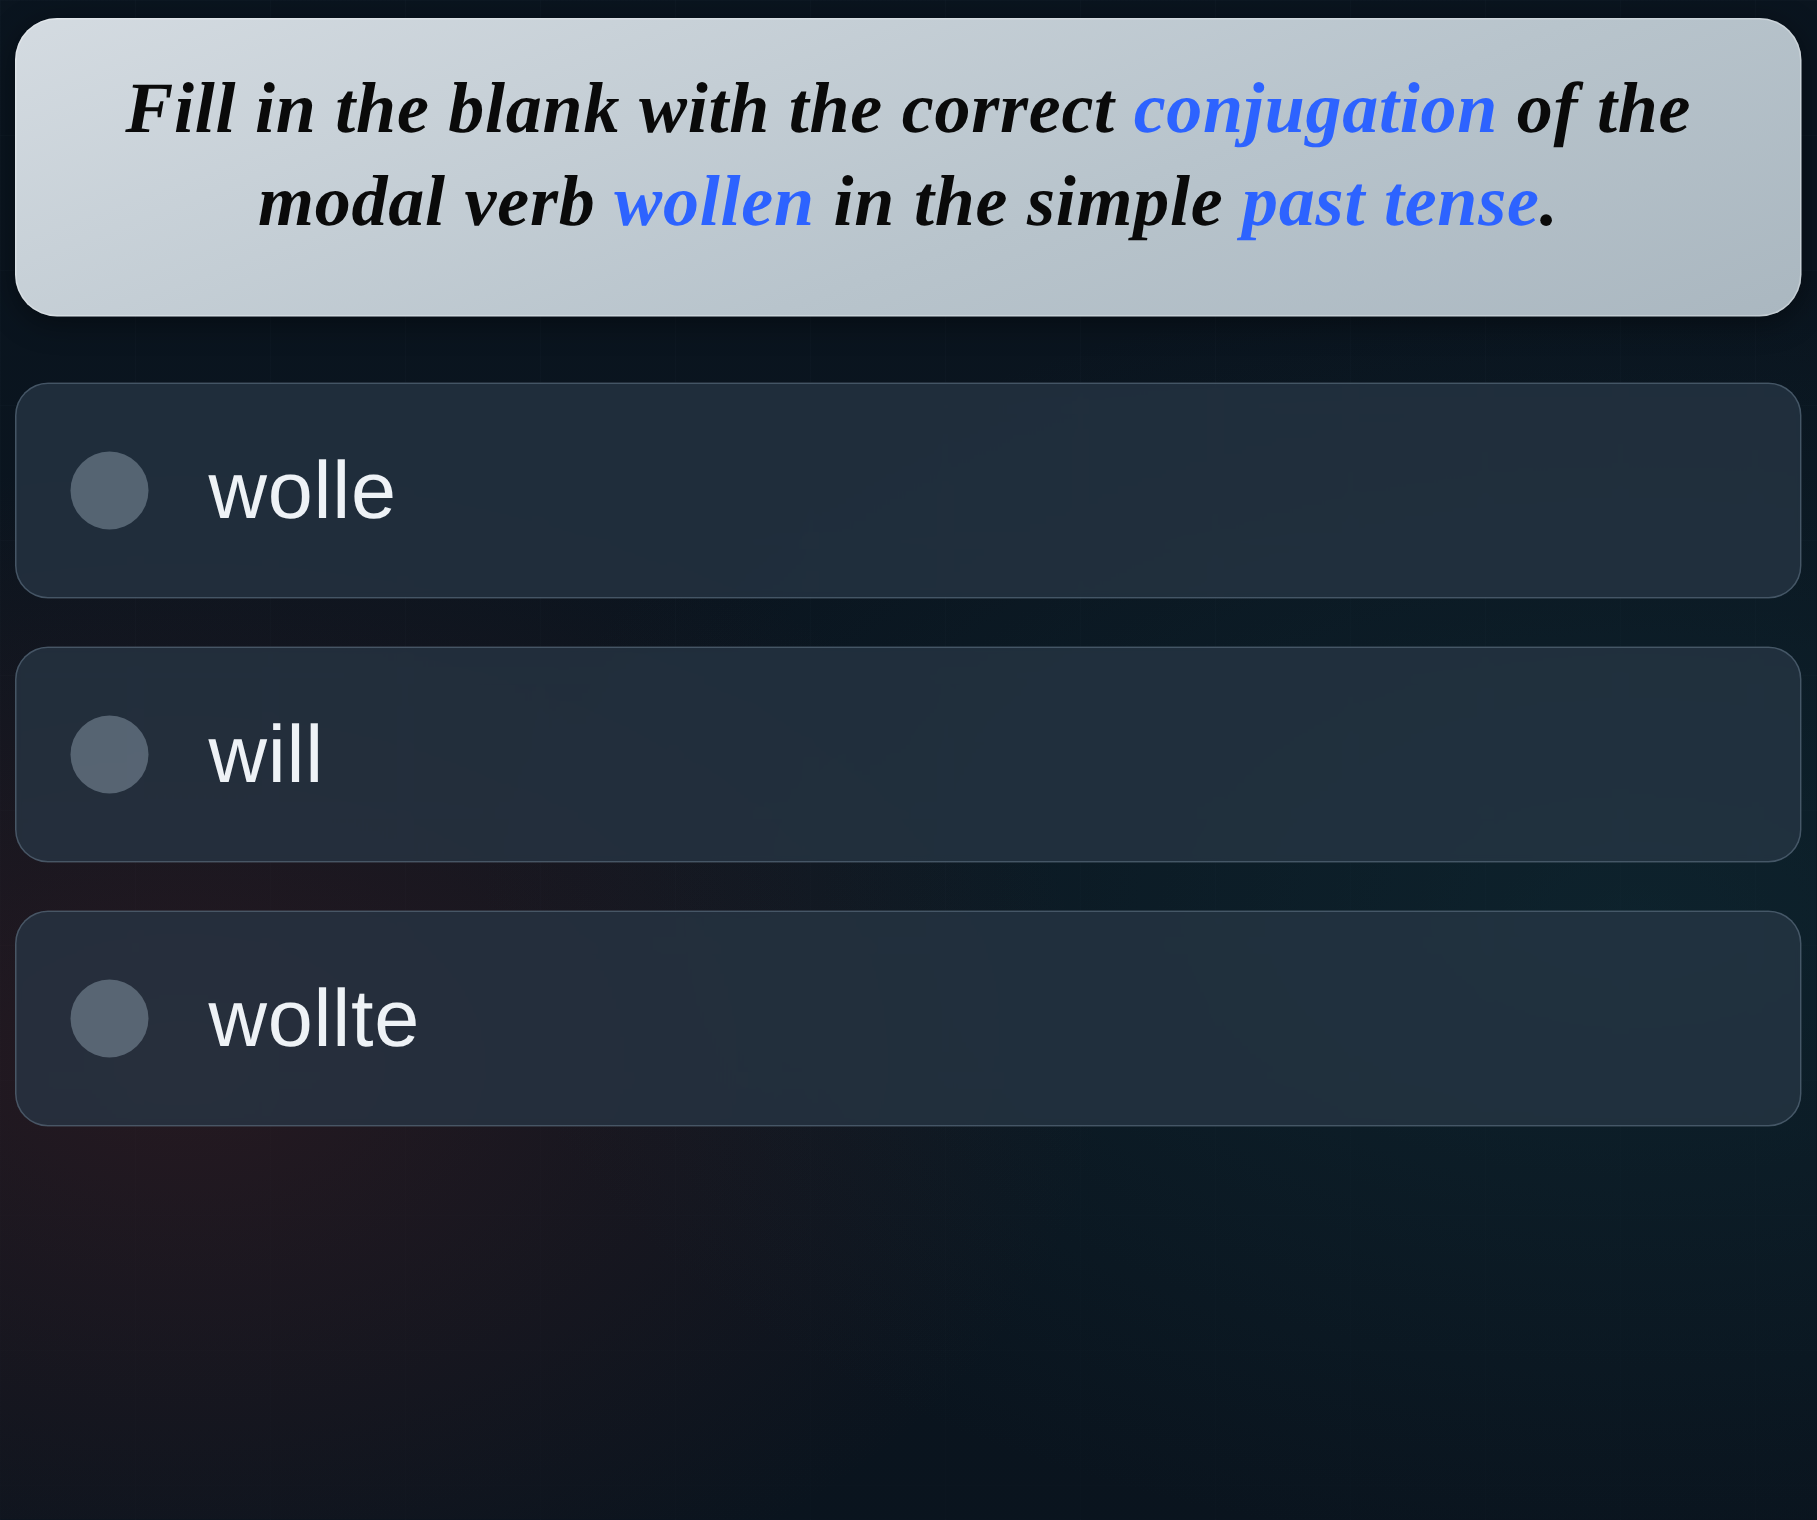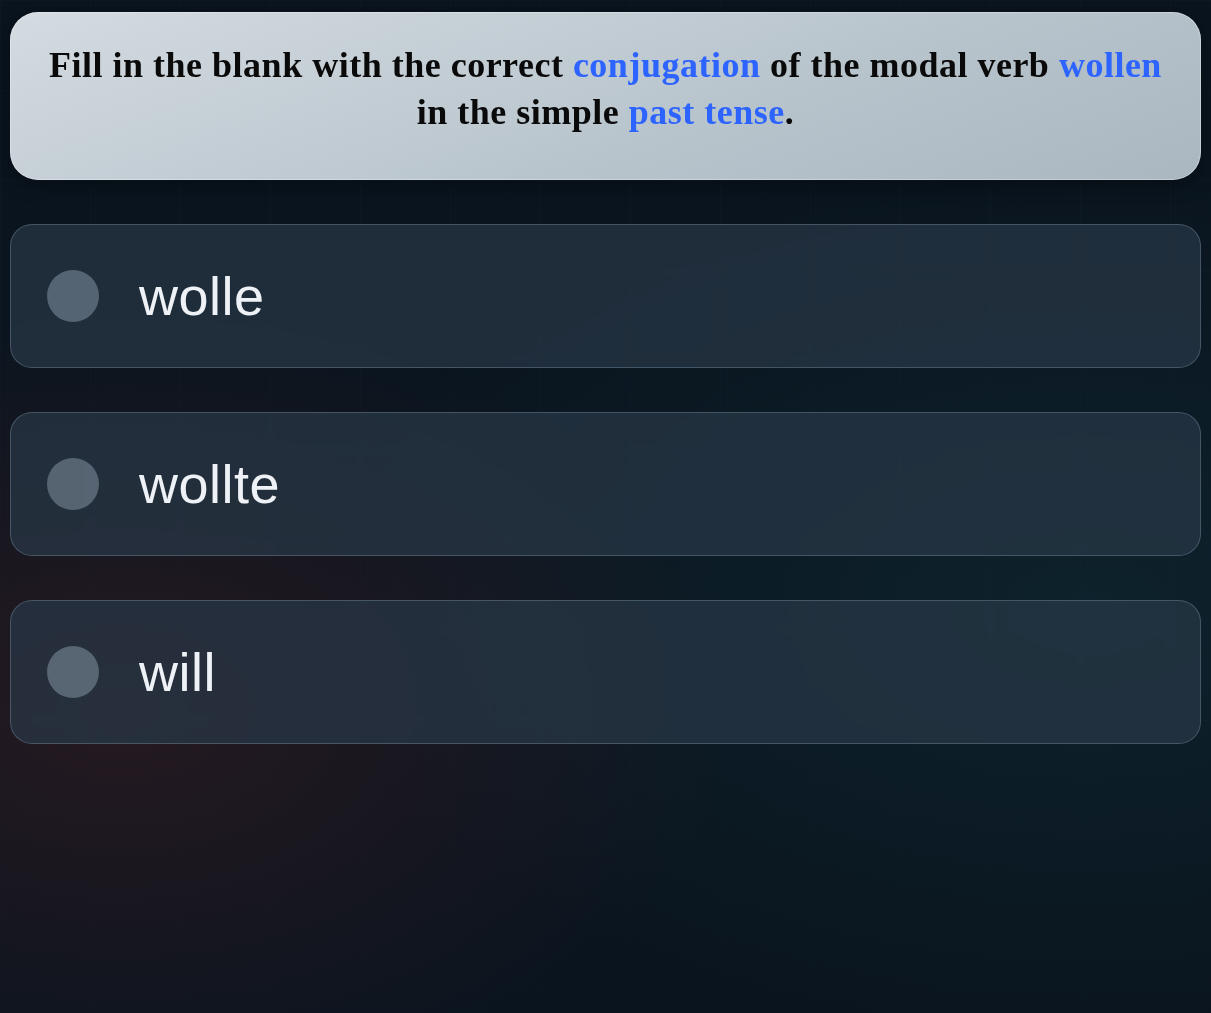--- a/index.html
+++ b/index.html
@@ -28,24 +28,25 @@
     position: relative;
     background: linear-gradient(160deg, #d4dbe1 0%, #b8c4cc 60%, #aab7c0 100%);
     border-radius: 28px;
     padding: 30px 30px 44px 30px;
     text-align: center;
     box-shadow: 0 4px 20px rgba(0,0,0,0.4), inset 0 0 0 1px rgba(255,255,255,0.3);
   }
   .prompt {
     font-family: "Comic Sans MS", "Chalkboard SE", "Segoe Script", cursive;
     font-weight: 700;
-    font-size: 36px;
+    font-size: 48px;
     line-height: 1.3;
     color: #0a0a0a;
     letter-spacing: 0.5px;
+    font-style: italic;
   }
   .prompt .kw { color: #2d63ff; }
   .sentence {
     margin-top: 36px;
     font-family: "Comic Sans MS", "Chalkboard SE", "Segoe Script", cursive;
     font-weight: 700;
     font-size: 60px;
     color: #0a0a0a;
     display: flex;
     justify-content: center;
@@ -53,21 +54,21 @@
     gap: 28px;
   }
   .blank {
     display: inline-block;
     border-bottom: 6px solid #0a0a0a;
     width: 520px;
     height: 0.05em;
     transform: translateY(-6px);
   }
   .period { font-size: 60px; }
-  .options { position: relative; margin-top: 44px; display: flex; flex-direction: column; gap: 44px; }
+  .options { position: relative; margin-top: 44px; display: flex; flex-direction: column; gap: 32px; }
   .option {
     background: rgba(40,55,70,0.72);
     border: 1px solid rgba(140,160,180,0.35);
     border-radius: 22px;
     padding: 40px 36px;
     display: flex;
     align-items: center;
     gap: 40px;
     cursor: pointer;
     backdrop-filter: blur(2px);
@@ -95,19 +96,19 @@
   </div>
 </div>
 
 <div class="options">
   <div class="option">
     <span class="radio"></span>
     <span class="opt-label">wolle</span>
   </div>
   <div class="option">
     <span class="radio"></span>
-    <span class="opt-label">wollte</span>
+    <span class="opt-label">will</span>
   </div>
   <div class="option">
     <span class="radio"></span>
-    <span class="opt-label">will</span>
+    <span class="opt-label">wollte</span>
   </div>
 </div>
 
 </body></html>

